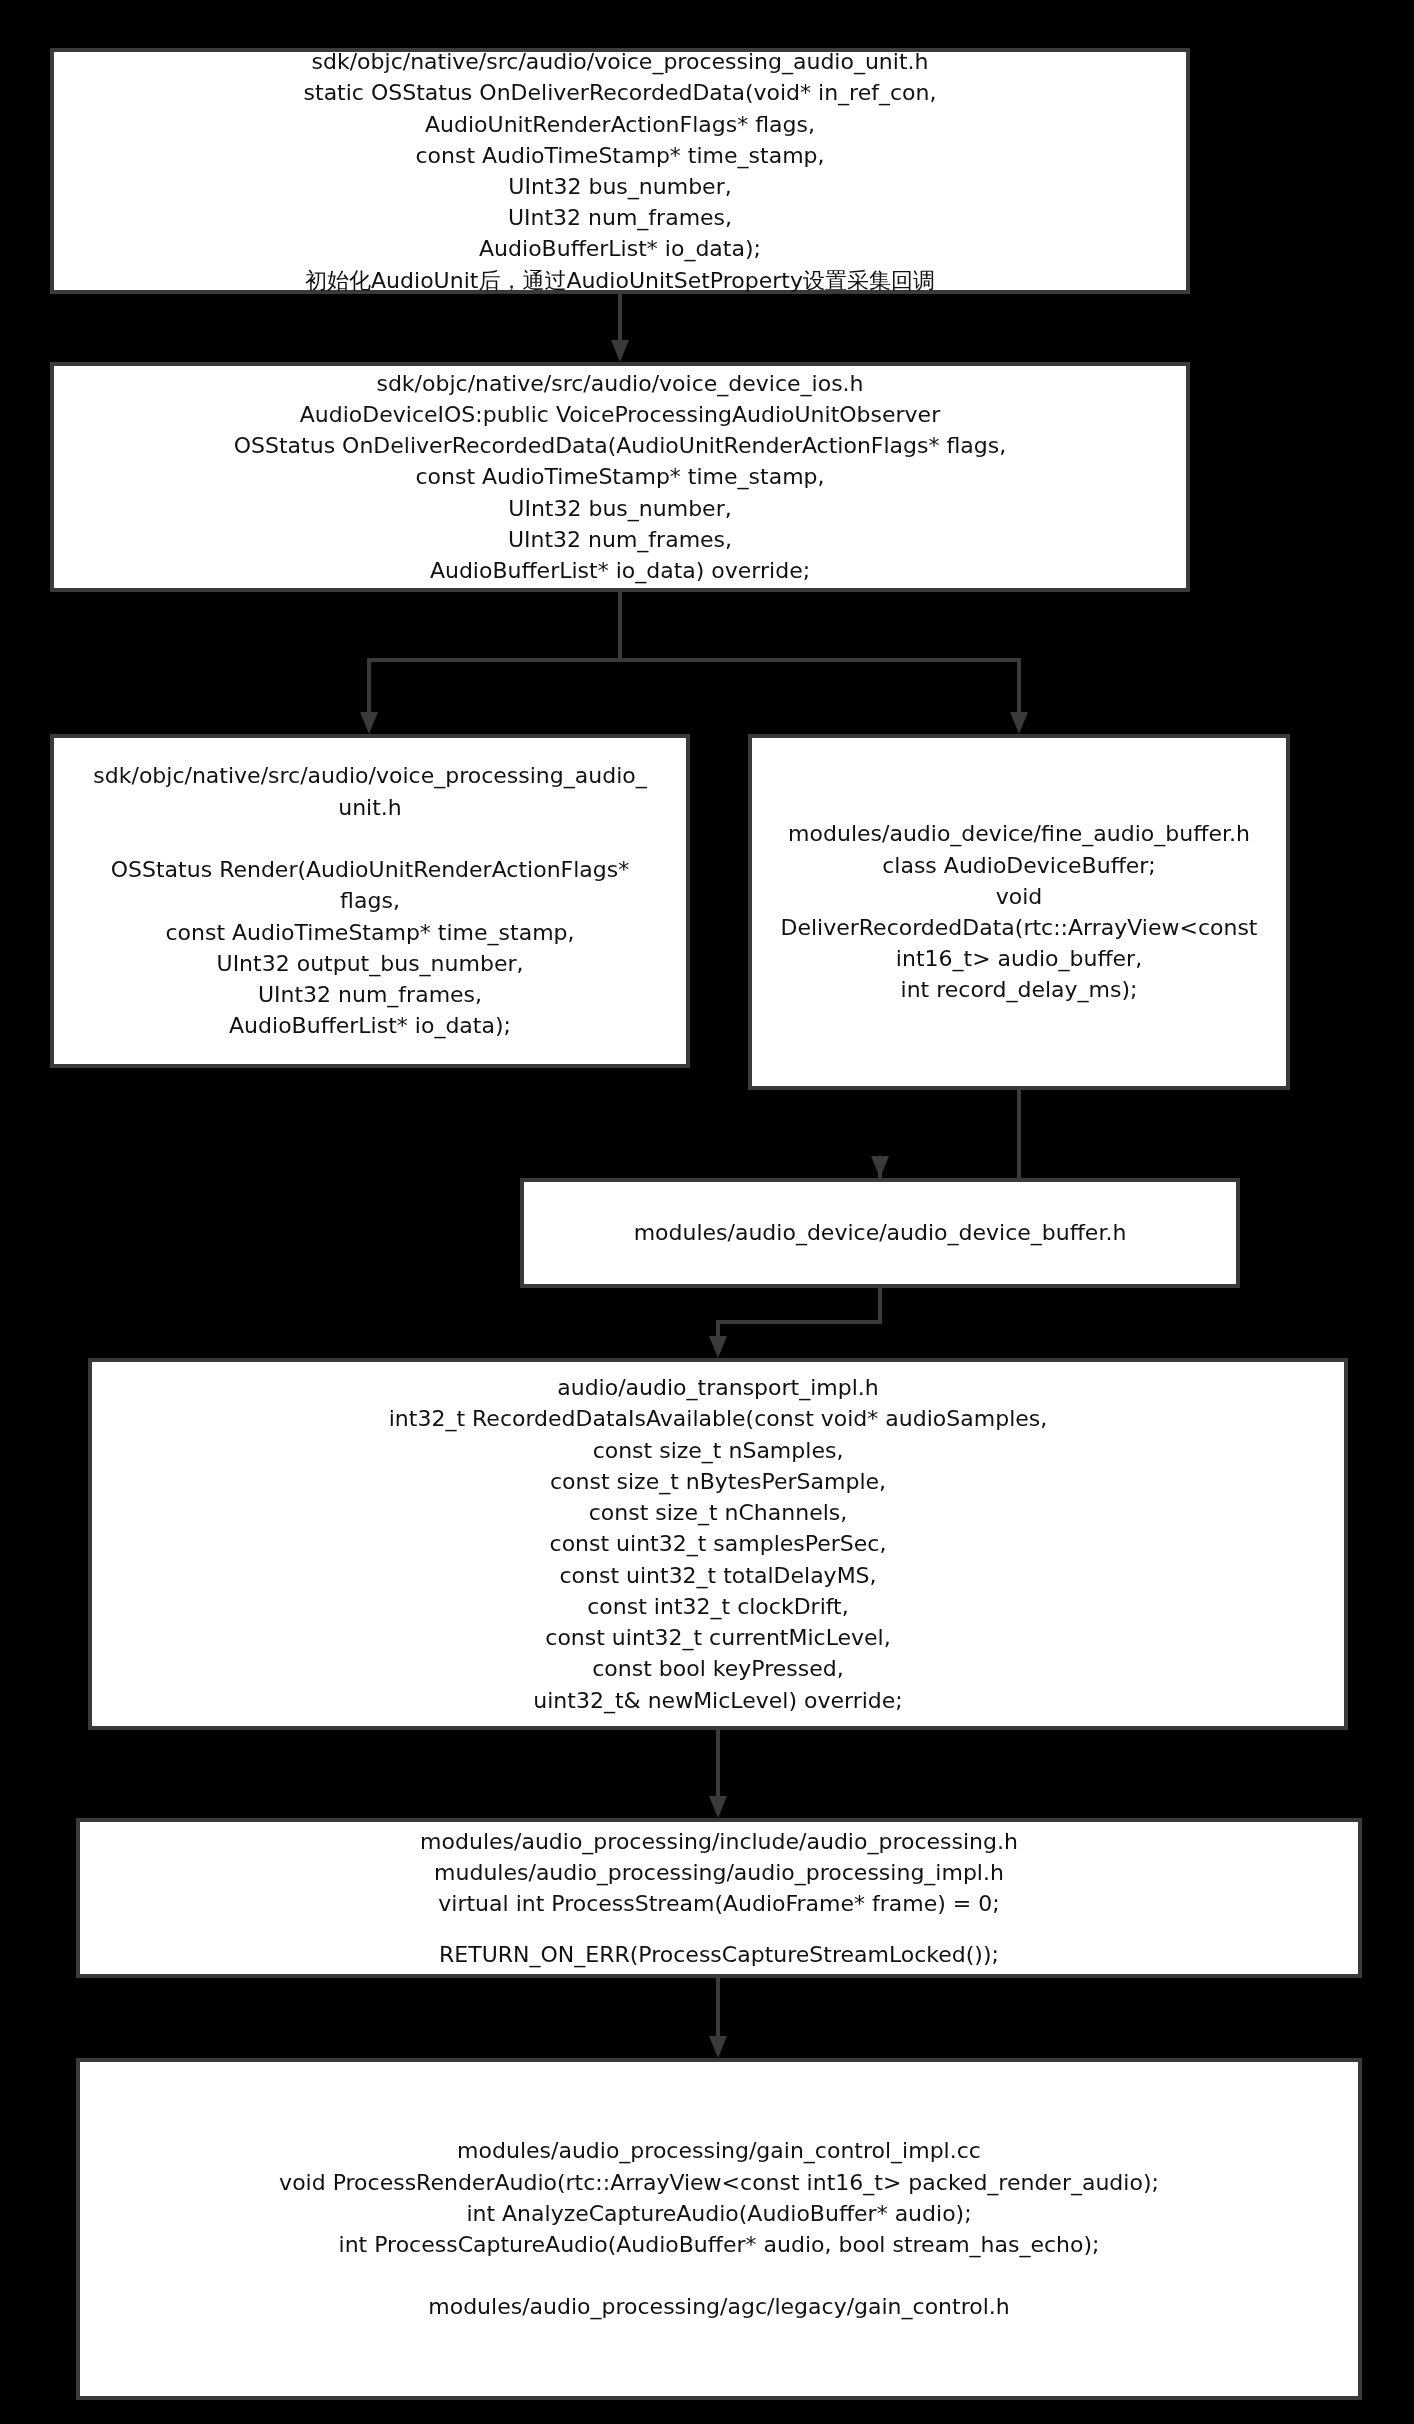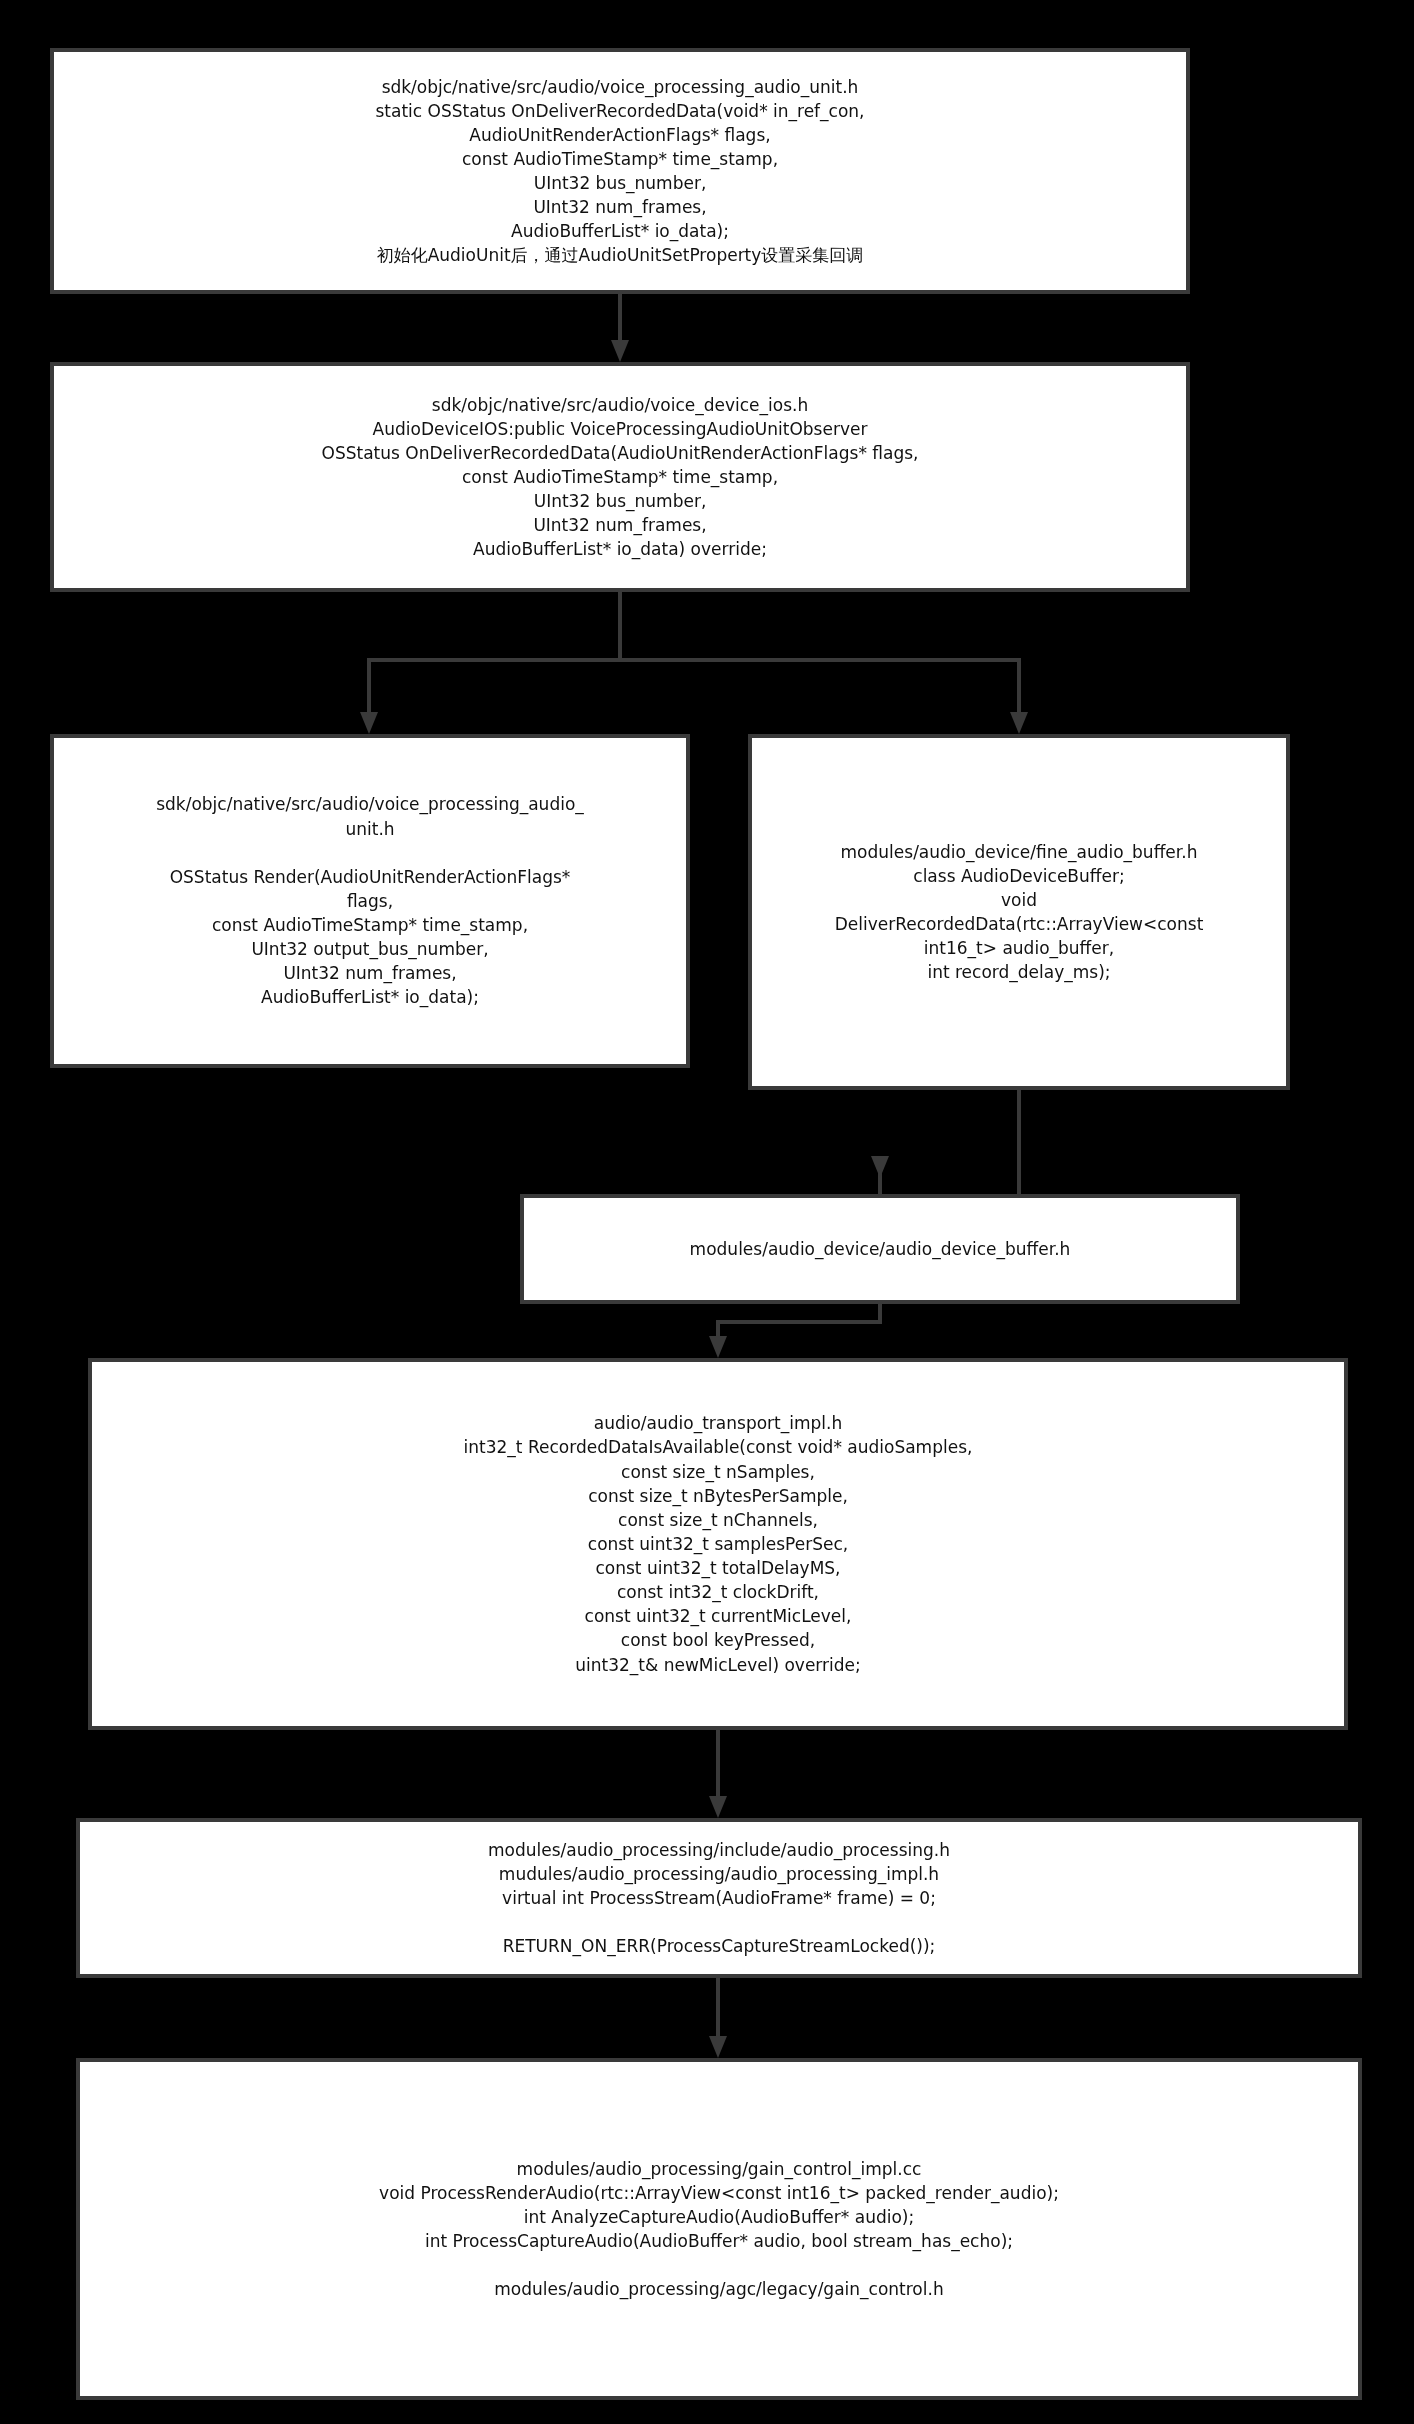--- a/index.html
+++ b/index.html
@@ -25,21 +25,21 @@
     position: absolute;
     background: #ffffff;
     border: 4px solid #3a3a3a;
     box-sizing: border-box;
     display: flex;
     flex-direction: column;
     align-items: center;
     justify-content: center;
     color: #111111;
     text-align: center;
-    font-size: 17px;
+    font-size: 22px;
     line-height: 1.42;
     white-space: pre-wrap;
     word-break: break-word;
     padding: 4px 10px;
     z-index: 2;
   }
   .node .line {
     display: block;
     width: 100%;
     white-space: pre-wrap;
@@ -79,19 +79,19 @@
       <polygon points="709,1796 727,1796 718,1818" fill="#3a3a3a"></polygon>
       <path d="M 718 1978 L 718 2041" fill="none" stroke="#3a3a3a" stroke-width="4" stroke-linejoin="miter"></path>
       <polygon points="709,2036 727,2036 718,2058" fill="#3a3a3a"></polygon>
     </svg>
 
   <div id="nodes">
       <div class="node al-center" style="left: 50px; top: 48px; width: 1140px; height: 246px; border-color: rgb(58, 58, 58); background: rgb(255, 255, 255); color: rgb(17, 17, 17);"><span class="line">sdk/objc/native/src/audio/voice_processing_audio_unit.h</span><span class="line">static OSStatus OnDeliverRecordedData(void* in_ref_con,</span><span class="line">AudioUnitRenderActionFlags* flags,</span><span class="line">const AudioTimeStamp* time_stamp,</span><span class="line">UInt32 bus_number,</span><span class="line">UInt32 num_frames,</span><span class="line">AudioBufferList* io_data);</span><span class="line">初始化AudioUnit后，通过AudioUnitSetProperty设置采集回调</span></div>
       <div class="node al-center" style="left: 50px; top: 362px; width: 1140px; height: 230px; border-color: rgb(58, 58, 58); background: rgb(255, 255, 255); color: rgb(17, 17, 17);"><span class="line">sdk/objc/native/src/audio/voice_device_ios.h</span><span class="line">AudioDeviceIOS:public VoiceProcessingAudioUnitObserver</span><span class="line">OSStatus OnDeliverRecordedData(AudioUnitRenderActionFlags* flags,</span><span class="line">const AudioTimeStamp* time_stamp,</span><span class="line">UInt32 bus_number,</span><span class="line">UInt32 num_frames,</span><span class="line">AudioBufferList* io_data) override;</span></div>
       <div class="node al-center" style="left: 50px; top: 734px; width: 640px; height: 334px; border-color: rgb(58, 58, 58); background: rgb(255, 255, 255); color: rgb(17, 17, 17);"><span class="line">sdk/objc/native/src/audio/voice_processing_audio_</span><span class="line">unit.h</span><span class="line blank"></span><span class="line">OSStatus Render(AudioUnitRenderActionFlags*</span><span class="line">flags,</span><span class="line">const AudioTimeStamp* time_stamp,</span><span class="line">UInt32 output_bus_number,</span><span class="line">UInt32 num_frames,</span><span class="line">AudioBufferList* io_data);</span></div>
       <div class="node al-center" style="left: 748px; top: 734px; width: 542px; height: 356px; border-color: rgb(58, 58, 58); background: rgb(255, 255, 255); color: rgb(17, 17, 17);"><span class="line">modules/audio_device/fine_audio_buffer.h</span><span class="line">class AudioDeviceBuffer;</span><span class="line">void</span><span class="line">DeliverRecordedData(rtc::ArrayView&lt;const</span><span class="line">int16_t&gt; audio_buffer,</span><span class="line">int record_delay_ms);</span></div>
-      <div class="node al-center" style="left: 520px; top: 1178px; width: 720px; height: 110px; border-color: rgb(58, 58, 58); background: rgb(255, 255, 255); color: rgb(17, 17, 17); margin-top: 16px;"><span class="line">modules/audio_device/audio_device_buffer.h</span></div>
+      <div class="node al-center" style="left: 520px; top: 1178px; width: 720px; height: 110px; border-color: rgb(58, 58, 58); background: rgb(255, 255, 255); color: rgb(17, 17, 17);"><span class="line">modules/audio_device/audio_device_buffer.h</span></div>
       <div class="node al-center" style="left: 88px; top: 1358px; width: 1260px; height: 372px; border-color: rgb(58, 58, 58); background: rgb(255, 255, 255); color: rgb(17, 17, 17);"><span class="line">audio/audio_transport_impl.h</span><span class="line">int32_t RecordedDataIsAvailable(const void* audioSamples,</span><span class="line">const size_t nSamples,</span><span class="line">const size_t nBytesPerSample,</span><span class="line">const size_t nChannels,</span><span class="line">const uint32_t samplesPerSec,</span><span class="line">const uint32_t totalDelayMS,</span><span class="line">const int32_t clockDrift,</span><span class="line">const uint32_t currentMicLevel,</span><span class="line">const bool keyPressed,</span><span class="line">uint32_t&amp; newMicLevel) override;</span></div>
       <div class="node al-center" style="left: 76px; top: 1818px; width: 1286px; height: 160px; border-color: rgb(58, 58, 58); background: rgb(255, 255, 255); color: rgb(17, 17, 17);"><span class="line">modules/audio_processing/include/audio_processing.h</span><span class="line">mudules/audio_processing/audio_processing_impl.h</span><span class="line">virtual int ProcessStream(AudioFrame* frame) = 0;</span><span class="line blank"></span><span class="line">RETURN_ON_ERR(ProcessCaptureStreamLocked());</span></div>
       <div class="node al-center" style="left: 76px; top: 2058px; width: 1286px; height: 342px; border-color: rgb(58, 58, 58); background: rgb(255, 255, 255); color: rgb(17, 17, 17);"><span class="line">modules/audio_processing/gain_control_impl.cc</span><span class="line">void ProcessRenderAudio(rtc::ArrayView&lt;const int16_t&gt; packed_render_audio);</span><span class="line">int AnalyzeCaptureAudio(AudioBuffer* audio);</span><span class="line">int ProcessCaptureAudio(AudioBuffer* audio, bool stream_has_echo);</span><span class="line blank"></span><span class="line">modules/audio_processing/agc/legacy/gain_control.h</span></div>
     </div>
 
 </div>
 
 </body></html>

